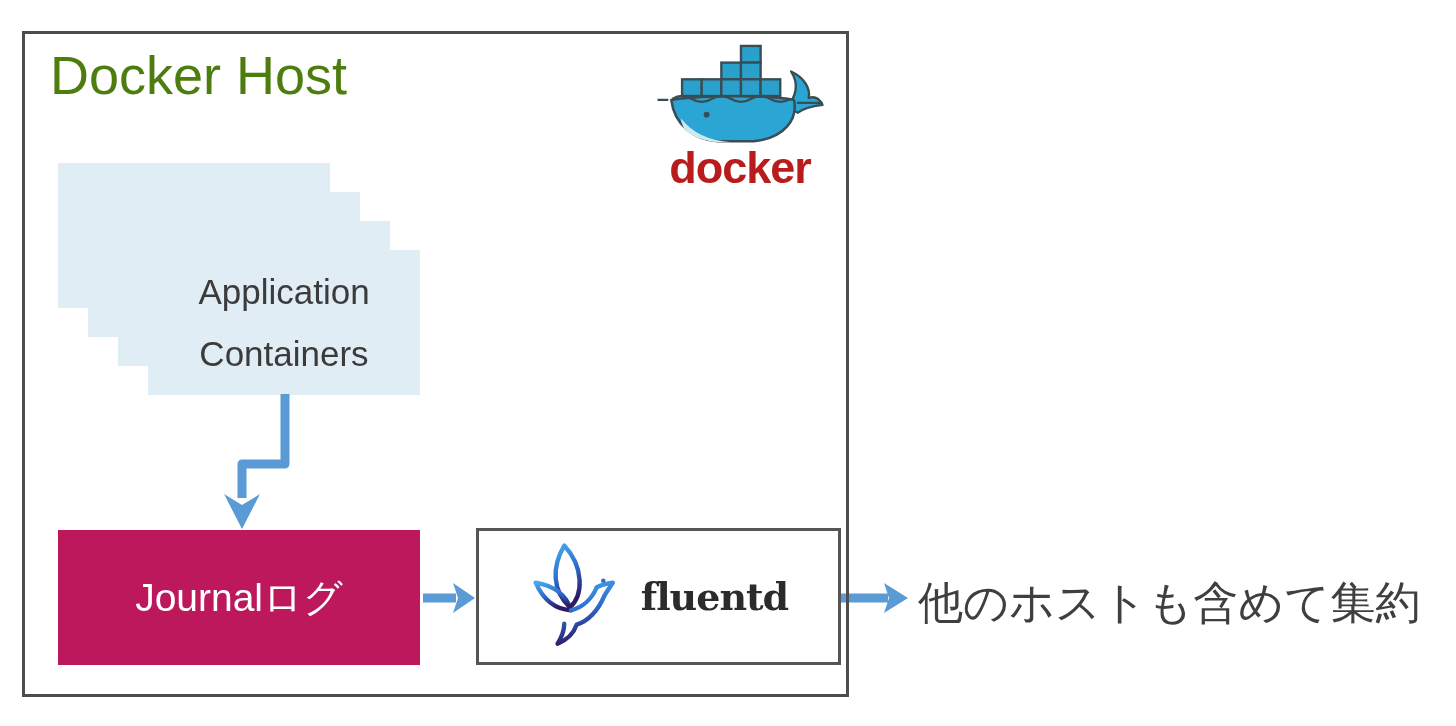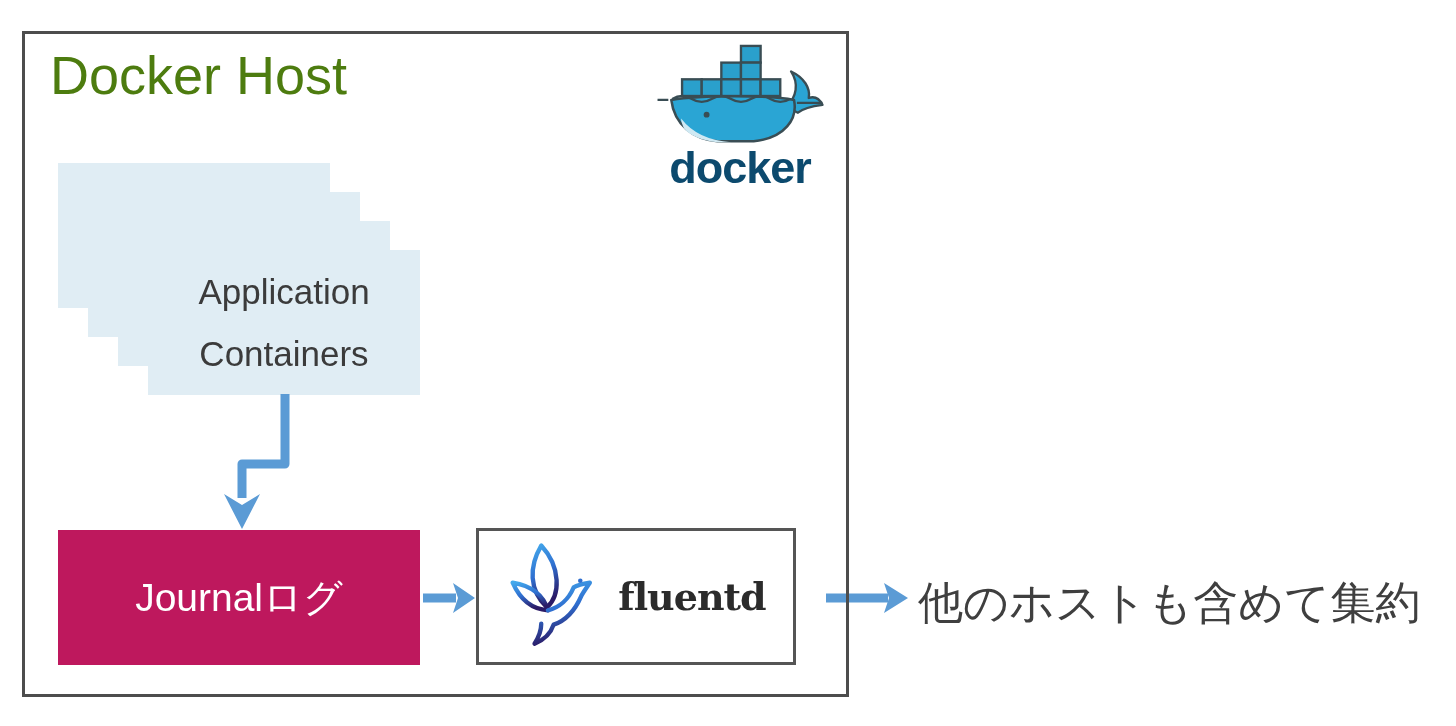--- a/index.html
+++ b/index.html
@@ -7,34 +7,34 @@
   body { position:relative; font-family:"Liberation Sans", sans-serif; }
   .abs { position:absolute; }
   .layer { position:absolute; left:0; top:0; width:1456px; height:726px; }
 
   
   .host-box { left:22px; top:31px; width:827px; height:666px; border:3px solid #4d4d4d; background:transparent; }
   .host-title { left:50px; top:46px; font-size:54px; line-height:1.1; color:#4d7c0f; white-space:nowrap; }
 
   
   .docker-logo { left:655px; top:42px; width:170px; text-align:center; }
-  .docker-word { font-size:45px; font-weight:bold; color:#0c4a6e; letter-spacing:-1px; margin-top:-8px; }
+  .docker-word { font-size:45px; font-weight:bold; color:#b91c1c; letter-spacing:-1px; margin-top:-8px; }
 
   
   .stack-rect { position:absolute; width:272px; height:145px; background:#e0edf4; }
   .stack-label { left:148px; top:250px; width:272px; height:145px; display:flex; flex-direction:column;
                  align-items:center; justify-content:center; font-size:35px; line-height:46px; color:#3b3b3b;gap:16px; }
 
   
   .journal-box { left:58px; top:530px; width:362px; height:135px; background:#be185d;
                  display:flex; align-items:center; justify-content:center; }
   .journal-label { font-size:39px; color:#ffffff; white-space:nowrap; }
 
   
-  .fluentd-box { left:476px; top:528px; width:320px; height:137px; background:#ffffff; border:3px solid #555555;
+  .fluentd-box { left:476px; top:528px; width:365px; height:137px; background:#ffffff; border:3px solid #555555;
                  display:flex; align-items:center; justify-content:center; gap:12px; }
   .fluentd-word { font-family:"DejaVu Serif", serif; font-size:38px; font-weight:bold; letter-spacing:-1px; color:#2b2b2b; }
 
   
   .aggregate-label { left:918px; top:573px; font-size:45px; color:#3f3f3f; white-space:nowrap;
                      font-family:Liberation Serif, serif; }
 
   svg { display:block; overflow:visible; }
 </style>
 </head>

